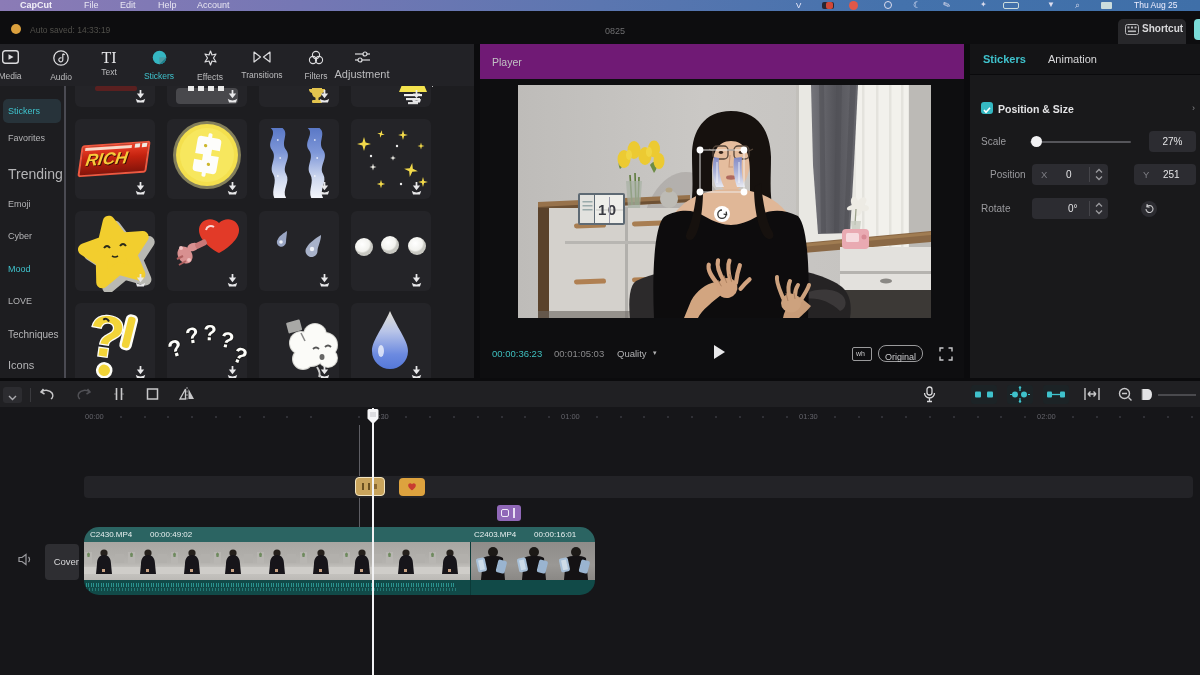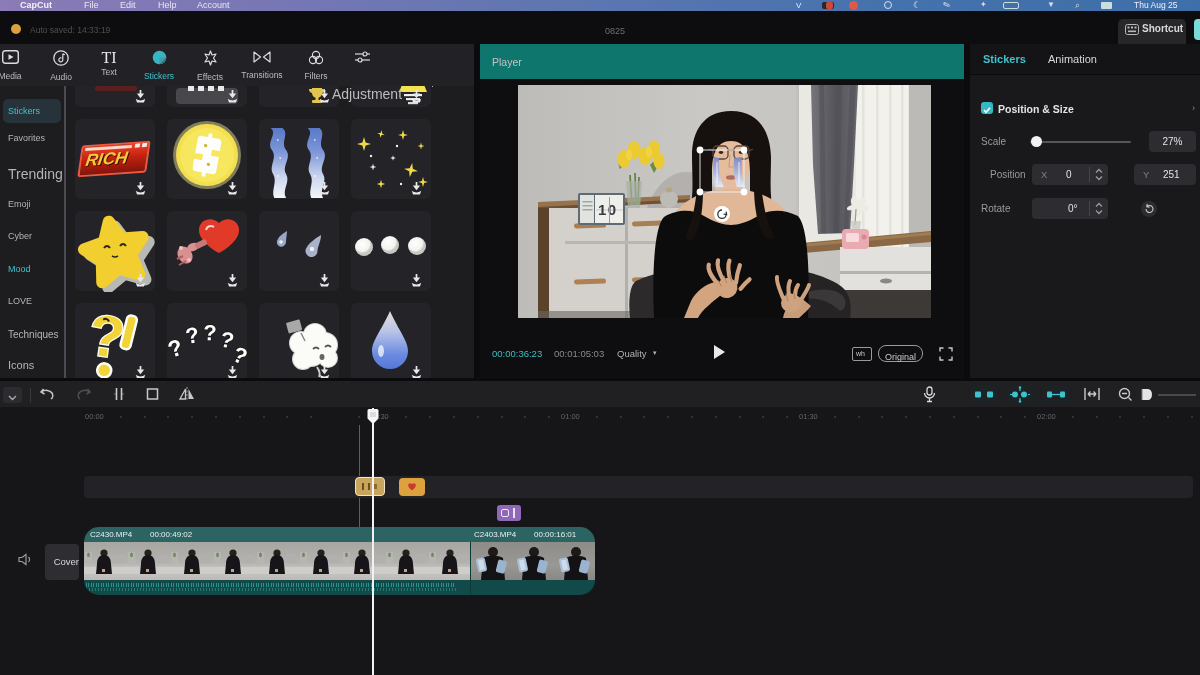--- a/index.html
+++ b/index.html
@@ -372,39 +372,39 @@
 <div class="abs" style="left:286px;top:6px;width:60px;text-align:center;"><svg width="16" height="15" viewBox="0 0 16 15">
             <circle cx="8" cy="5" r="3.6" fill="none" stroke="#dcdcde" stroke-width="1.1"></circle>
             <circle cx="5" cy="10" r="3.6" fill="none" stroke="#dcdcde" stroke-width="1.1"></circle>
             <circle cx="11" cy="10" r="3.6" fill="none" stroke="#dcdcde" stroke-width="1.1"></circle>
           </svg><div style="margin-top:2px;font-size:8.5px;color:#bcbcbe;">Filters</div></div>
 <div class="abs" style="left:332px;top:6px;width:60px;text-align:center;"><svg width="17" height="14" viewBox="0 0 17 14">
             <line x1="1" y1="4" x2="16" y2="4" stroke="#dcdcde" stroke-width="1.2"></line>
             <line x1="1" y1="10" x2="16" y2="10" stroke="#dcdcde" stroke-width="1.2"></line>
             <circle cx="11" cy="4" r="2" fill="#222226" stroke="#dcdcde" stroke-width="1.2"></circle>
             <circle cx="6" cy="10" r="2" fill="#222226" stroke="#dcdcde" stroke-width="1.2"></circle>
-          </svg><div style="margin-top:18px;font-size:14px;color:#bcbcbe;">Adjustment</div></div>
+          </svg><div style="margin-top:0;font-size:11px;color:#bcbcbe;">Adjustment</div></div>
 </div>
 <div class="abs" id="lsidebar" style="left:0;top:42px;width:66px;height:292px;background:#1d1d20;">
 <div class="abs" style="left:64px;top:0;width:2px;height:292px;background:#4a4a52;"></div>
 <div class="abs" style="left:3px;top:13px;width:58px;height:24px;background:#27333a;border-radius:5px;"></div>
 <div class="abs" style="left:8px;top:20px;font-size:9px;color:#3fc2cc;">Stickers</div>
 <div class="abs" style="left:8px;top:47px;font-size:9px;color:#b4b4b6;">Favorites</div>
 <div class="abs" style="left:8px;top:80px;font-size:14px;color:#b4b4b6;">Trending</div>
 <div class="abs" style="left:8px;top:113px;font-size:9px;color:#b4b4b6;">Emoji</div>
 <div class="abs" style="left:8px;top:145px;font-size:9px;color:#b4b4b6;">Cyber</div>
 <div class="abs" style="left:8px;top:178px;font-size:9px;color:#3fc2cc;">Mood</div>
 <div class="abs" style="left:8px;top:210px;font-size:9px;color:#b4b4b6;">LOVE</div>
 <div class="abs" style="left:8px;top:243px;font-size:10px;color:#b4b4b6;">Techniques</div>
 <div class="abs" style="left:8px;top:273px;font-size:11px;color:#b4b4b6;">Icons</div>
 </div>
 </div>
 
 <div class="abs" id="playerpanel" style="left:480px;top:44px;width:484px;height:334px;background:#121214;overflow:hidden;">
-<div class="abs" style="left:0;top:0;width:484px;height:53px;background:#0f766e;">
+<div class="abs" style="left:0;top:0;width:484px;height:53px;background:#701a75;">
 <div class="abs" style="left:12px;top:12px;font-size:10.5px;color:#c2c2c4;">Player</div>
 </div>
 <div class="abs" style="left:0;top:35px;width:484px;height:299px;background:#0e0e10;"></div>
 <svg class="abs" style="left:38px;top:41px;" width="413" height="233" viewBox="0 0 413 233">
 <defs>
 <linearGradient id="wallg" x1="0" y1="0" x2="1" y2="0">
             <stop offset="0" stop-color="#bebcb9"></stop>
             <stop offset="0.45" stop-color="#cac8c5"></stop>
             <stop offset="0.8" stop-color="#c6c4c1"></stop>
             <stop offset="1" stop-color="#c0beba"></stop>

